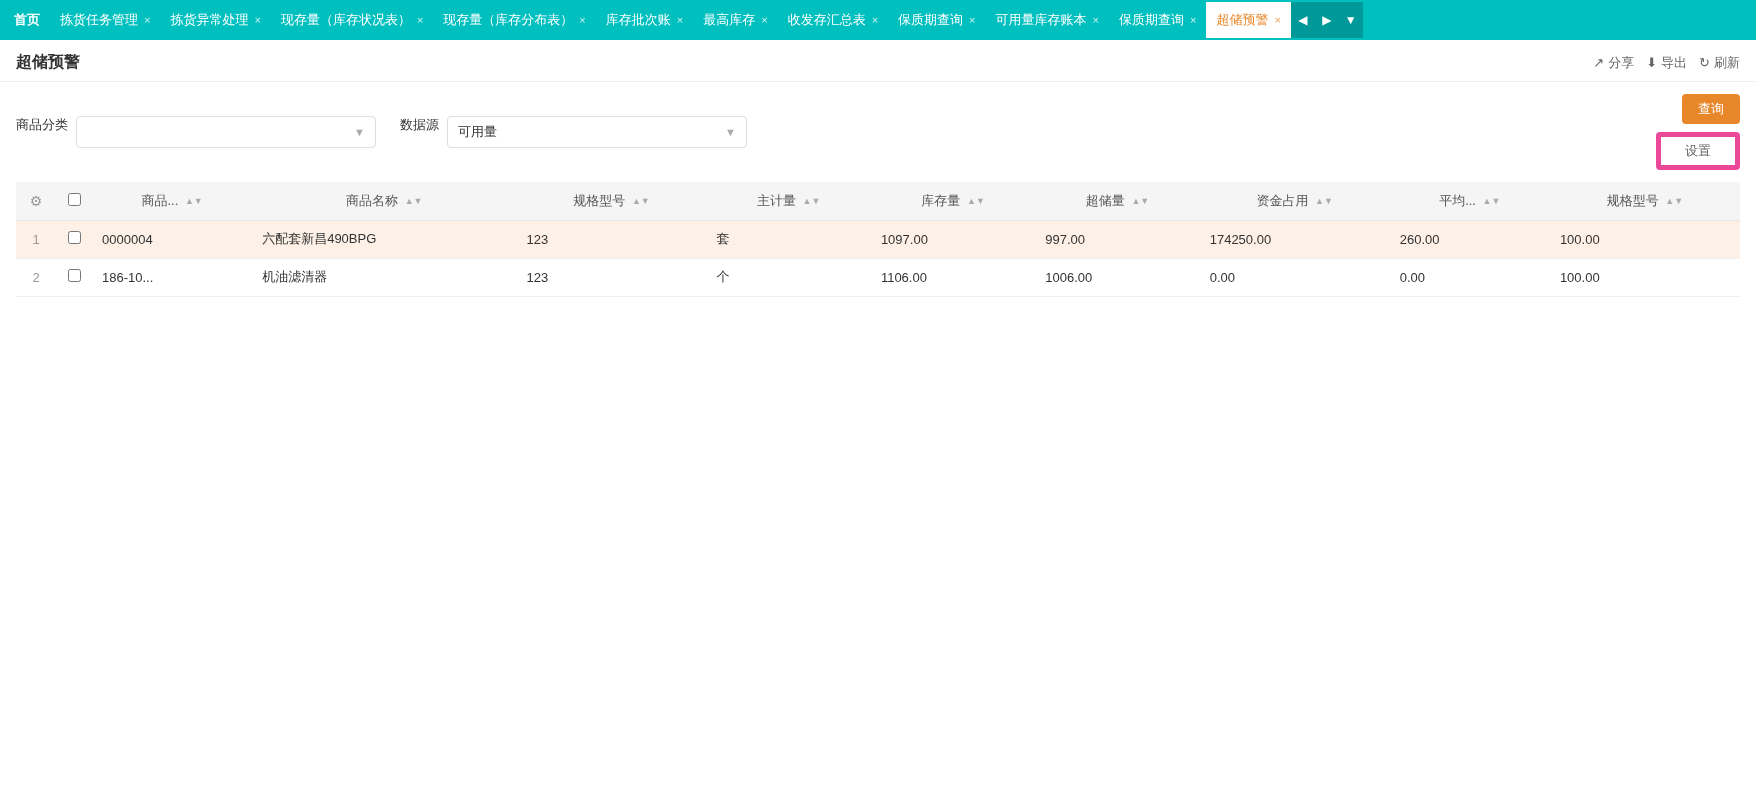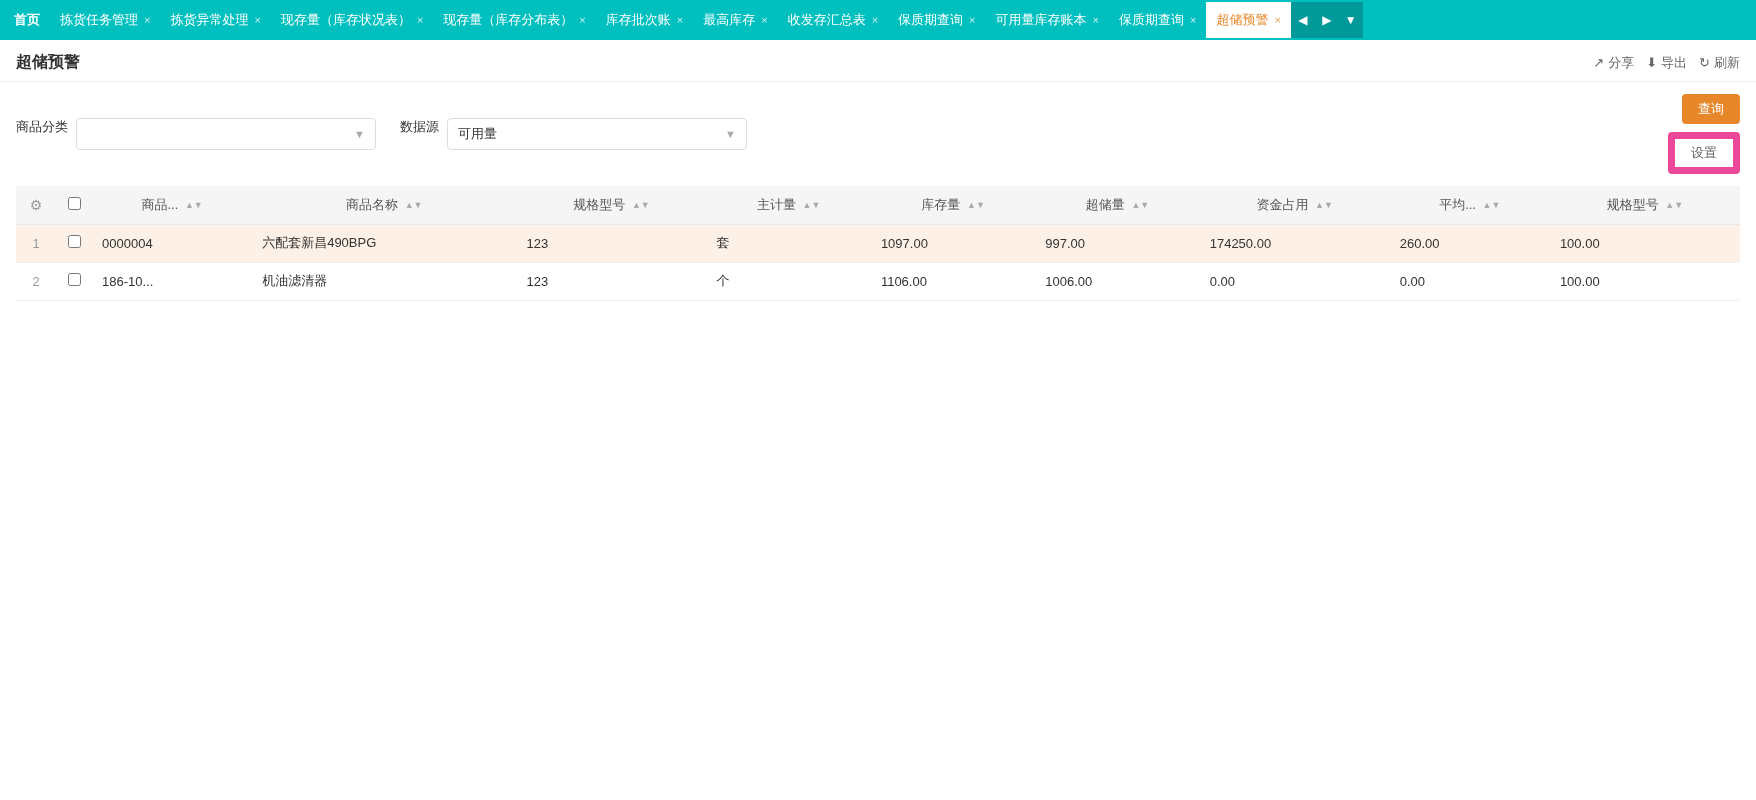--- a/index.html
+++ b/index.html
@@ -113,23 +113,23 @@
       border: none;
       border-radius: 4px;
       padding: 6px 16px;
       cursor: pointer;
       font-size: 13px;
       margin-left: auto;
     }
     .btn-set {
       background: #fff;
       color: #666;
-      border: 7px solid #ec4899;
+      border: 5px solid #ec4899;
       border-radius: 4px;
-      padding: 5px 16px;
+      padding: 5px 24px;
       cursor: pointer;
       font-size: 13px;
     }
 
     .filter-right {
       margin-left: auto;
       display: flex;
       gap: 8px;
       align-items: center;
       flex-direction: column;

